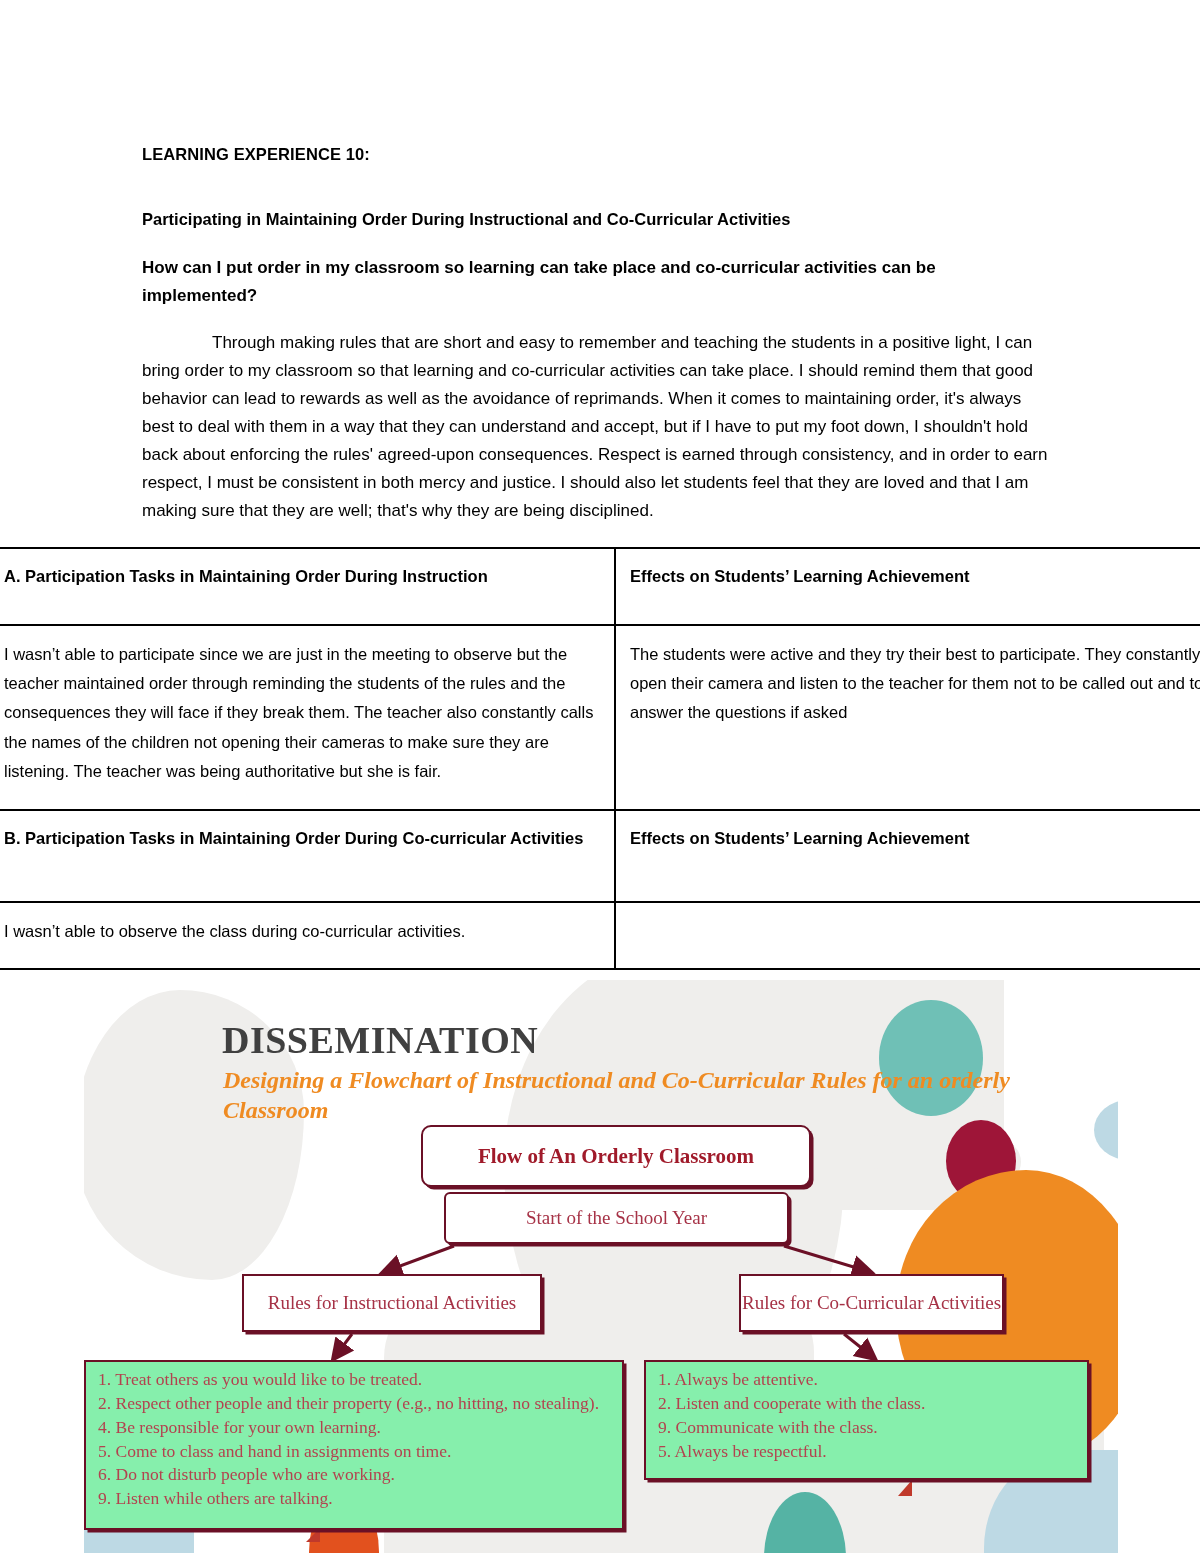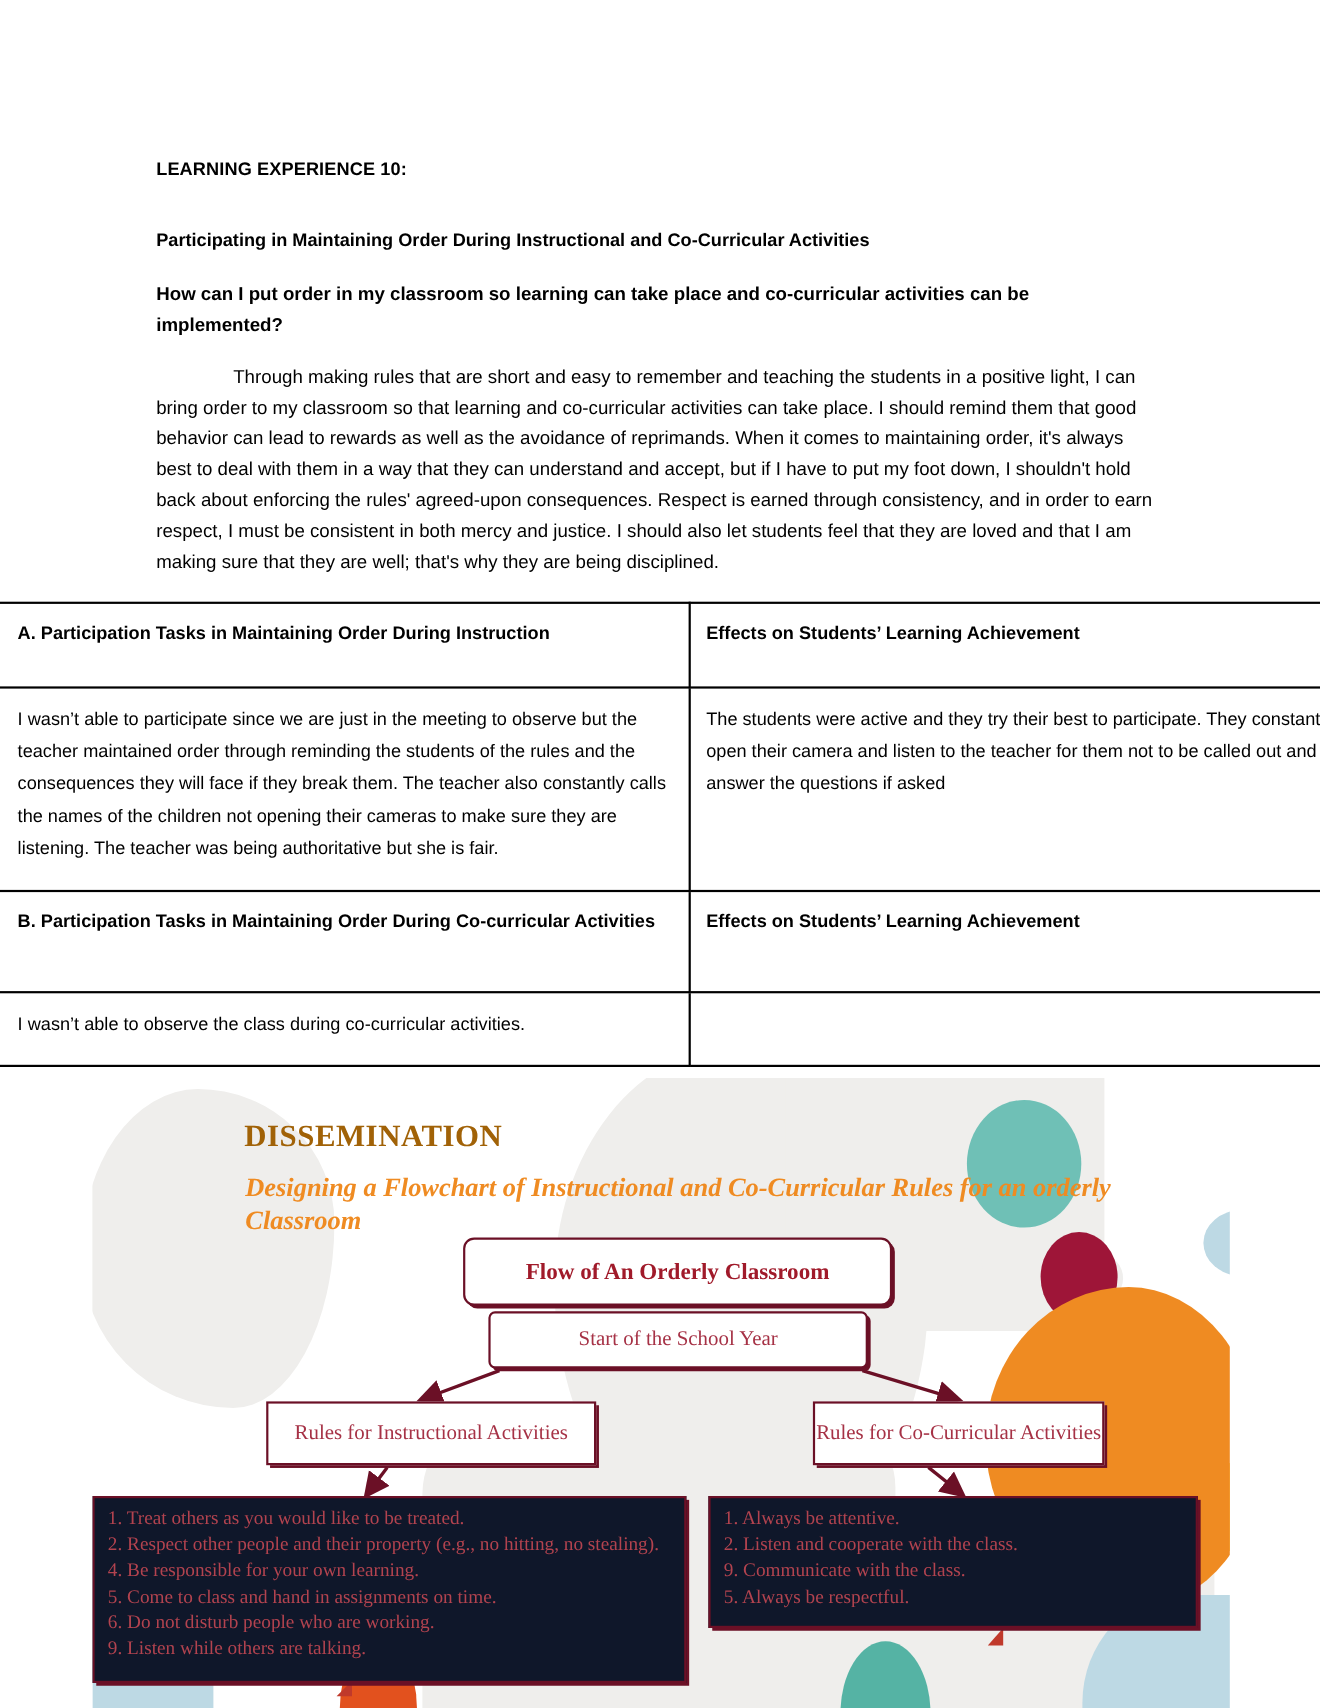--- a/index.html
+++ b/index.html
@@ -58,21 +58,21 @@
     border-collapse: collapse;
     margin-top: 22px;
     table-layout: fixed;
   }
   table.resp-table td {
     border-top: 2.6px solid #000;
     border-bottom: 2.6px solid #000;
     border-left: 2.2px solid #000;
     border-right: 2.2px solid #000;
     vertical-align: top;
-    padding: 14px 10px 14px 16px;
+    padding: 14px 10px 14px 4px;
     font-size: 16.5px;
     line-height: 1.78;
   }
   table.resp-table td.col-left { width: 600px; }
   table.resp-table td.col-right { width: 600px; padding-left: 14px; }
   table.resp-table td.hdr {
     font-weight: bold;
     padding-top: 13px;
     padding-bottom: 32px;
   }
@@ -210,23 +210,23 @@
     background: #bdd9e4;
     border-radius: 60% 0 0 0 / 70% 0 0 0;
   }
 
   
   .info-title {
     position: absolute;
     left: 138px; top: 38px;
     font-family: "Liberation Serif", serif;
     font-weight: bold;
-    font-size: 28px;
+    font-size: 38px;
     letter-spacing: 0.5px;
-    color: #a16207;
+    color: #404040;
   }
   .info-sub {
     position: absolute;
     left: 139px; top: 86px;
     font-family: "Liberation Serif", serif;
     font-style: italic;
     font-weight: bold;
     font-size: 24px;
     line-height: 1.22;
     color: #ef8b22;
@@ -274,21 +274,21 @@
   .fbox-right-branch {
     left: 655px; top: 294px;
     width: 265px; height: 58px;
     font-size: 19px;
     font-weight: normal;
     line-height: 1.28;
     color: #a63246;
   }
   .fbox-list {
     position: absolute;
-    background: #0f172a;
+    background: #86efac;
     border: 2.6px solid #6b1026;
     box-shadow: 3px 3px 0 -0.5px #6b1026;
     font-family: "Liberation Serif", serif;
     color: #b2434f;
     font-size: 17.5px;
     line-height: 1.36;
     padding: 6px 10px 8px 12px;
     box-sizing: border-box;
   }
   .fbox-list ol, .fbox-list ul { margin: 0; padding: 0; list-style: none; }

